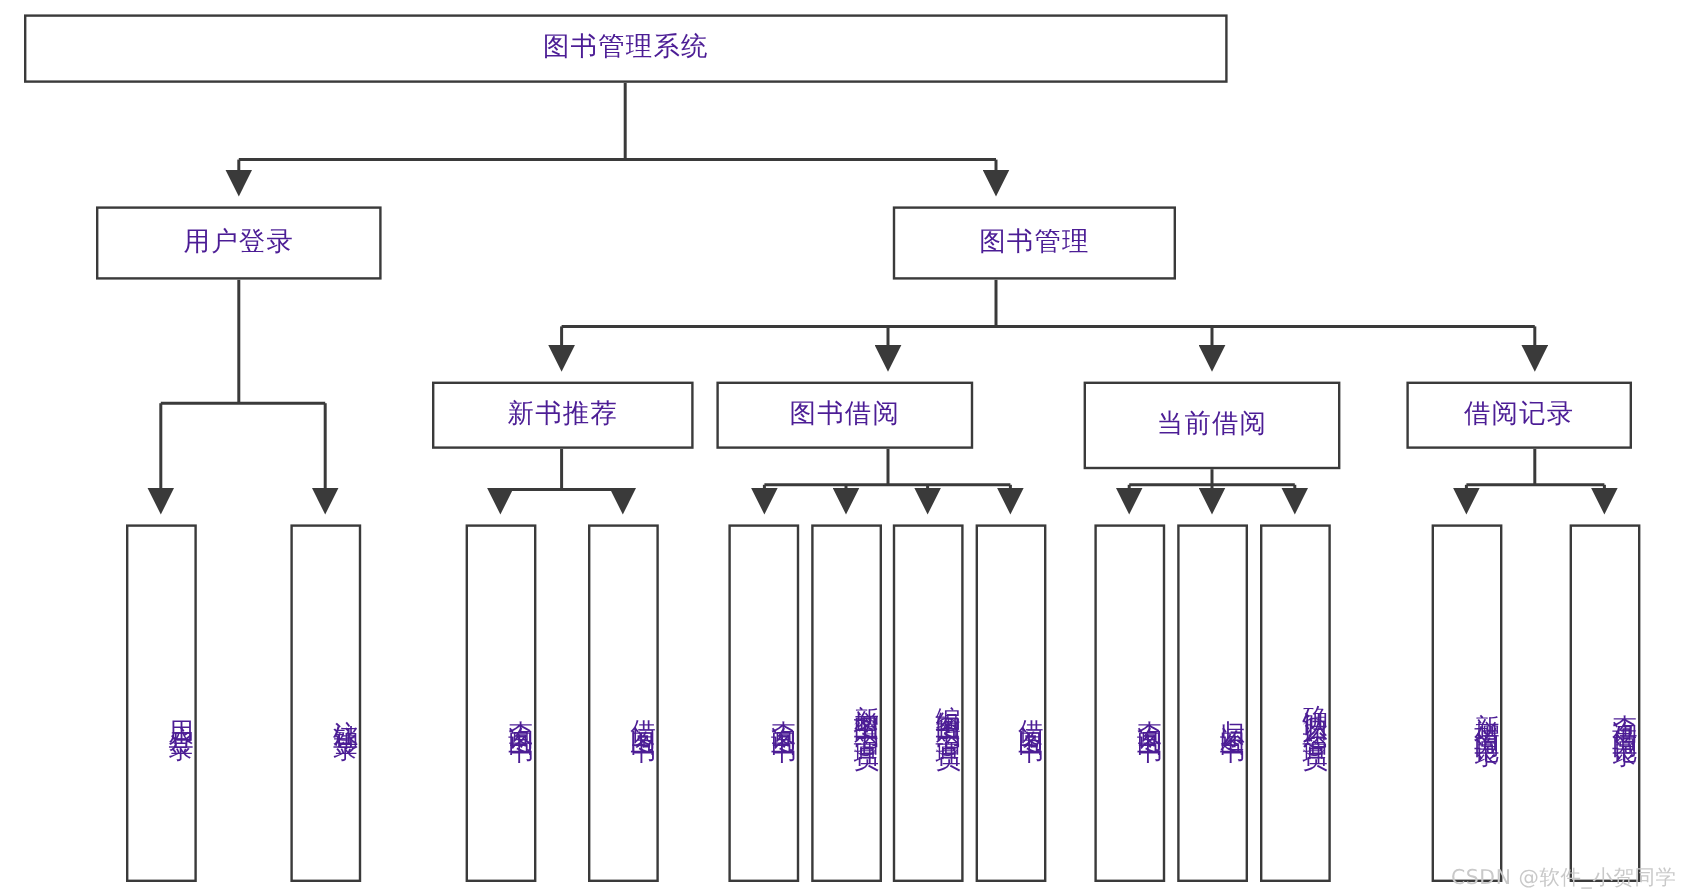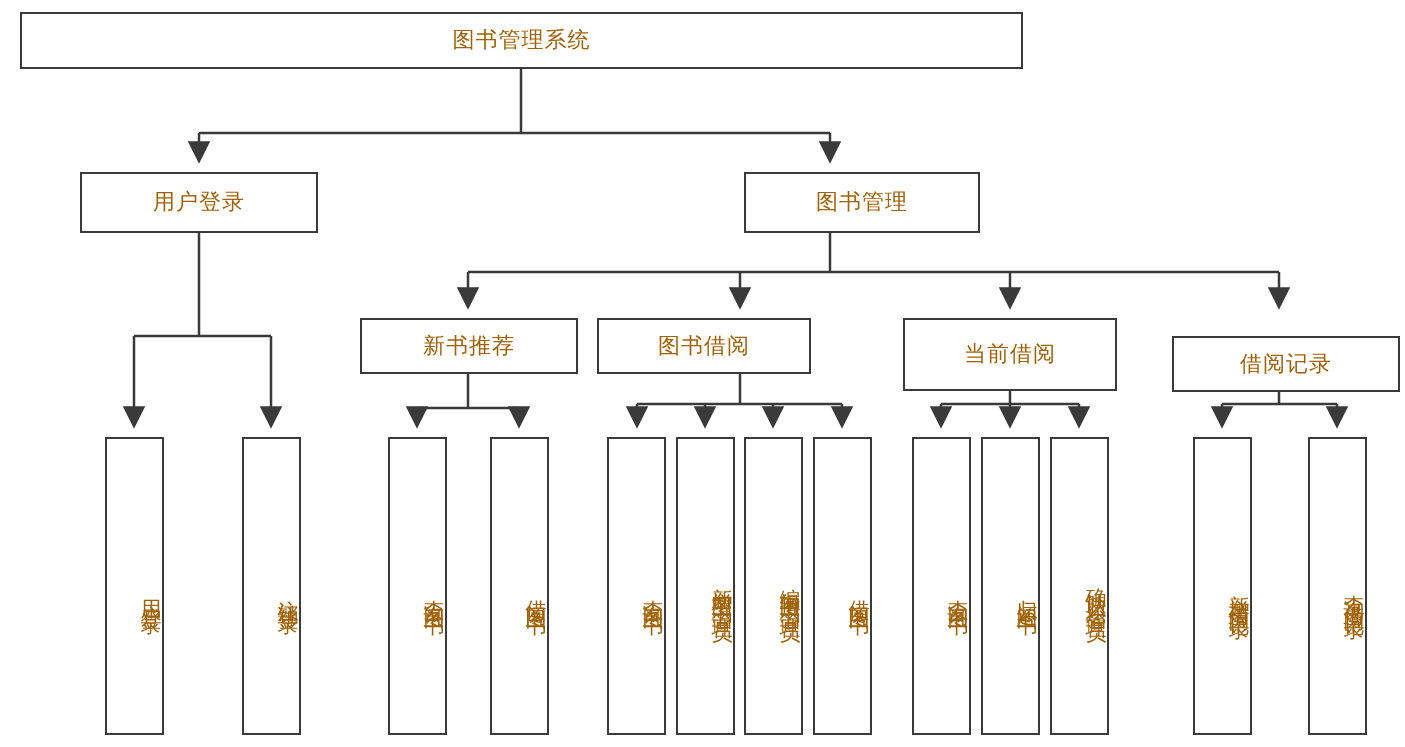--- a/index.html
+++ b/index.html
@@ -27,21 +27,21 @@
     pointer-events: none;
   }
   .node {
     position: absolute;
     box-sizing: border-box;
     background: #ffffff;
     border: 2.5px solid #3a3a3a;
     display: flex;
     align-items: center;
     justify-content: center;
-    color: #a16207;
+    color: #4c1d95;
   }
   .node.horiz {
     font-size: 22px;
     letter-spacing: 1px;
     line-height: 1.2;
   }
   .node.vert {
     writing-mode: vertical-rl;
     text-orientation: upright;
     font-size: 21px;
@@ -139,21 +139,21 @@
   </div>
 
   <div class="node horiz" style="left:597px; top:318px; width:214px; height:56px;">
     <span>图书借阅</span>
   </div>
 
   <div class="node horiz" style="left:903px; top:318px; width:214px; height:73px;">
     <span>当前借阅</span>
   </div>
 
-  <div class="node horiz" style="left:1172px; top:318px; width:228px; height:56px;margin-top:18px;">
+  <div class="node horiz" style="left:1172px; top:318px; width:188px; height:56px;">
     <span>借阅记录</span>
   </div>
 
   <div class="node vert" style="left:105px; top:437px; width:59px; height:298px;">
     <span class="vtext">用户登录</span>
   </div>
 
   <div class="node vert" style="left:242px; top:437px; width:59px; height:298px;">
     <span class="vtext">注销登录</span>
   </div>
@@ -195,14 +195,15 @@
   </div>
 
   <div class="node vert" style="left:1193px; top:437px; width:59px; height:298px;">
     <span class="vtext">新增借阅记录</span>
   </div>
 
   <div class="node vert" style="left:1308px; top:437px; width:59px; height:298px;">
     <span class="vtext">查询借阅记录</span>
   </div>
 
+  <div id="watermark">CSDN @软件_小贺同学</div>
 
 </div>
 
 </body></html>

